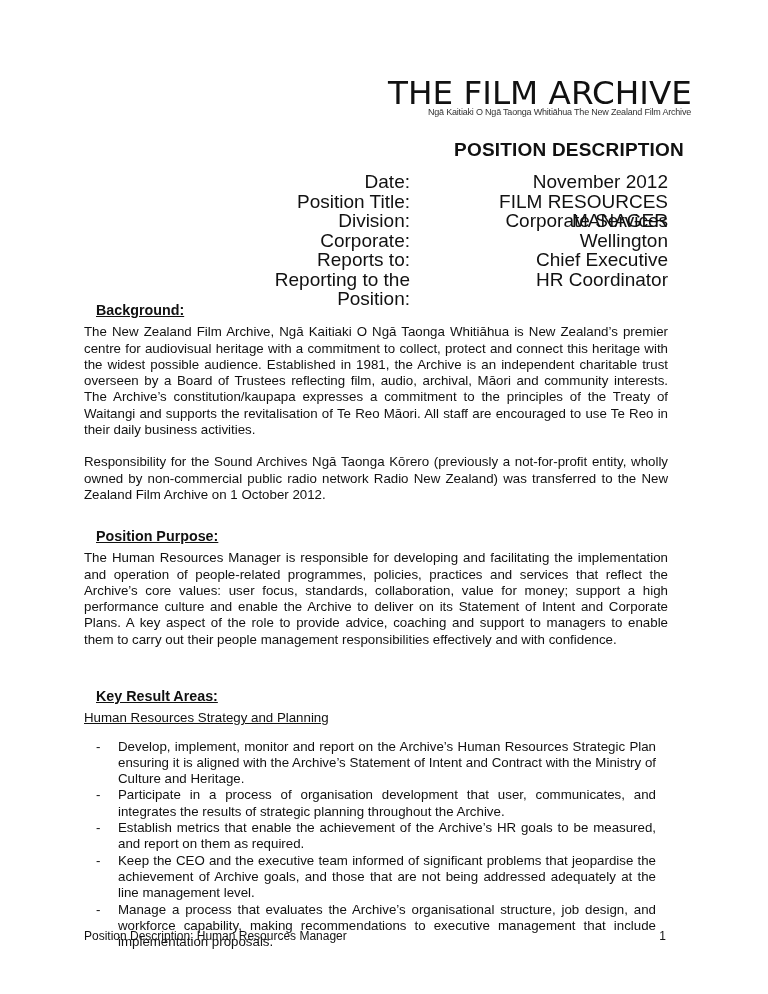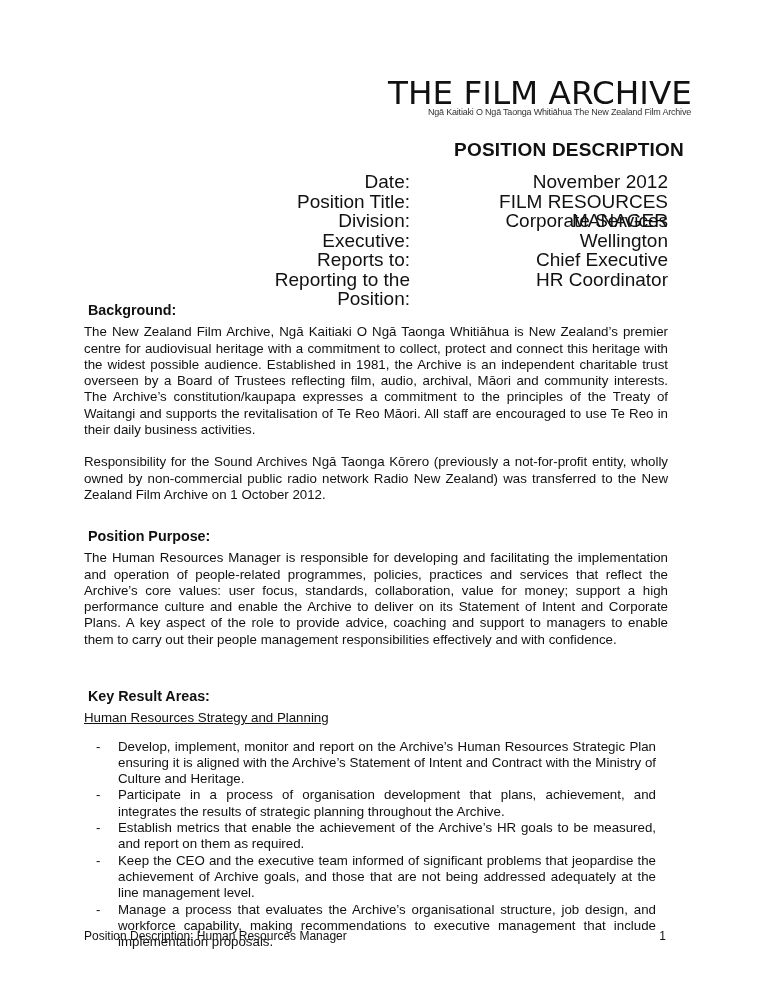--- a/index.html
+++ b/index.html
@@ -8,21 +8,21 @@
   .logo { position:absolute; left:388px; top:78px; width:300px; }
   .logo-main { font-family:"DejaVu Sans", sans-serif; font-size:32px; letter-spacing:0px;
                line-height:30px; color:#111; font-weight:normal; transform:scaleX(1.02); transform-origin:left; }
   .logo-sub { font-size:9px; color:#333; margin-left:40px; margin-top:-1px; letter-spacing:-0.2px; white-space:nowrap; }
   .doc-title { position:absolute; right:84px; top:139px; font-size:19px; font-weight:bold; letter-spacing:0.2px; }
   .meta { position:absolute; top:172px; left:200px; width:468px; font-size:19px; }
   .meta-row { display:flex; height:19.5px; line-height:19.5px; }
   .meta-label { width:210px; text-align:right; }
   .meta-value { flex:1; text-align:right; font-weight:normal; }
   .content { position:absolute; left:84px; width:584px; font-size:13.3px; line-height:16.3px; }
-  .h { font-weight:bold; font-size:14.3px; margin:0 0 6px 4px; }
+  .h { font-weight:bold; font-size:14.3px; margin:0 0 6px 12px;text-decoration:underline; }
   p { margin:0; text-align:justify; }
   .sub { text-decoration:underline; }
   ul.dash { list-style:none; margin:12px; padding:0; }
   ul.dash li { position:relative; padding-left:22px; text-align:justify; }
   ul.dash li::before { content:"-"; position:absolute; left:0; top:0; }
   .footer { position:absolute; left:84px; width:584px; top:929px; font-size:12px; display:flex; justify-content:space-between; }
   .footer .pg { margin-right:2px; }
 </style>
 </head>
 <body>
@@ -41,21 +41,21 @@
   </div>
   <div class="meta-row">
     <span class="meta-label">Position Title:</span>
     <span class="meta-value">FILM RESOURCES MANAGER</span>
   </div>
   <div class="meta-row">
     <span class="meta-label">Division:</span>
     <span class="meta-value">Corporate Services</span>
   </div>
   <div class="meta-row">
-    <span class="meta-label">Executive:</span>
+    <span class="meta-label">Corporate:</span>
     <span class="meta-value">Wellington</span>
   </div>
   <div class="meta-row">
     <span class="meta-label">Reports to:</span>
     <span class="meta-value">Chief Executive</span>
   </div>
   <div class="meta-row">
     <span class="meta-label">Reporting to the Position:</span>
     <span class="meta-value">HR Coordinator</span>
   </div>
@@ -70,21 +70,21 @@
 <div class="content" style="top:528px;">
   <div class="h">Position Purpose:</div>
   <p>The Human Resources Manager is responsible for developing and facilitating the implementation and operation of people-related programmes, policies, practices and services that reflect the Archive’s core values:  user focus, standards, collaboration, value for money; support a high performance culture and enable the Archive to deliver on its Statement of Intent and Corporate Plans.   A key aspect of the role to provide advice, coaching and support to managers to enable them to carry out their people management responsibilities effectively and with confidence.</p>
 </div>
 
 <div class="content" style="top:688px;">
   <div class="h">Key Result Areas:</div>
   <div class="sub">Human Resources Strategy and Planning</div>
   <ul class="dash">
     <li>Develop, implement, monitor and report on the Archive’s Human Resources Strategic Plan ensuring it is aligned with the Archive’s Statement of Intent and Contract with the Ministry of Culture and Heritage.</li>
-    <li>Participate in a process of organisation development that plans, achievement, and integrates the results of strategic planning throughout the Archive.</li>
+    <li>Participate in a process of organisation development that user, communicates, and integrates the results of strategic planning throughout the Archive.</li>
     <li>Establish metrics that enable the achievement of the Archive’s HR goals to be measured, and report on them as required.</li>
     <li>Keep the CEO and the executive team informed of significant problems that jeopardise the achievement of Archive goals, and those that are not being addressed adequately at the line management level.</li>
     <li>Manage a process that evaluates the Archive’s organisational structure, job design, and workforce capability, making recommendations to executive management that include implementation proposals.</li>
   </ul>
 </div>
 
 <div class="footer">
   <span>Position Description:  Human Resources Manager</span>
   <span class="pg">1</span>
 </div>

